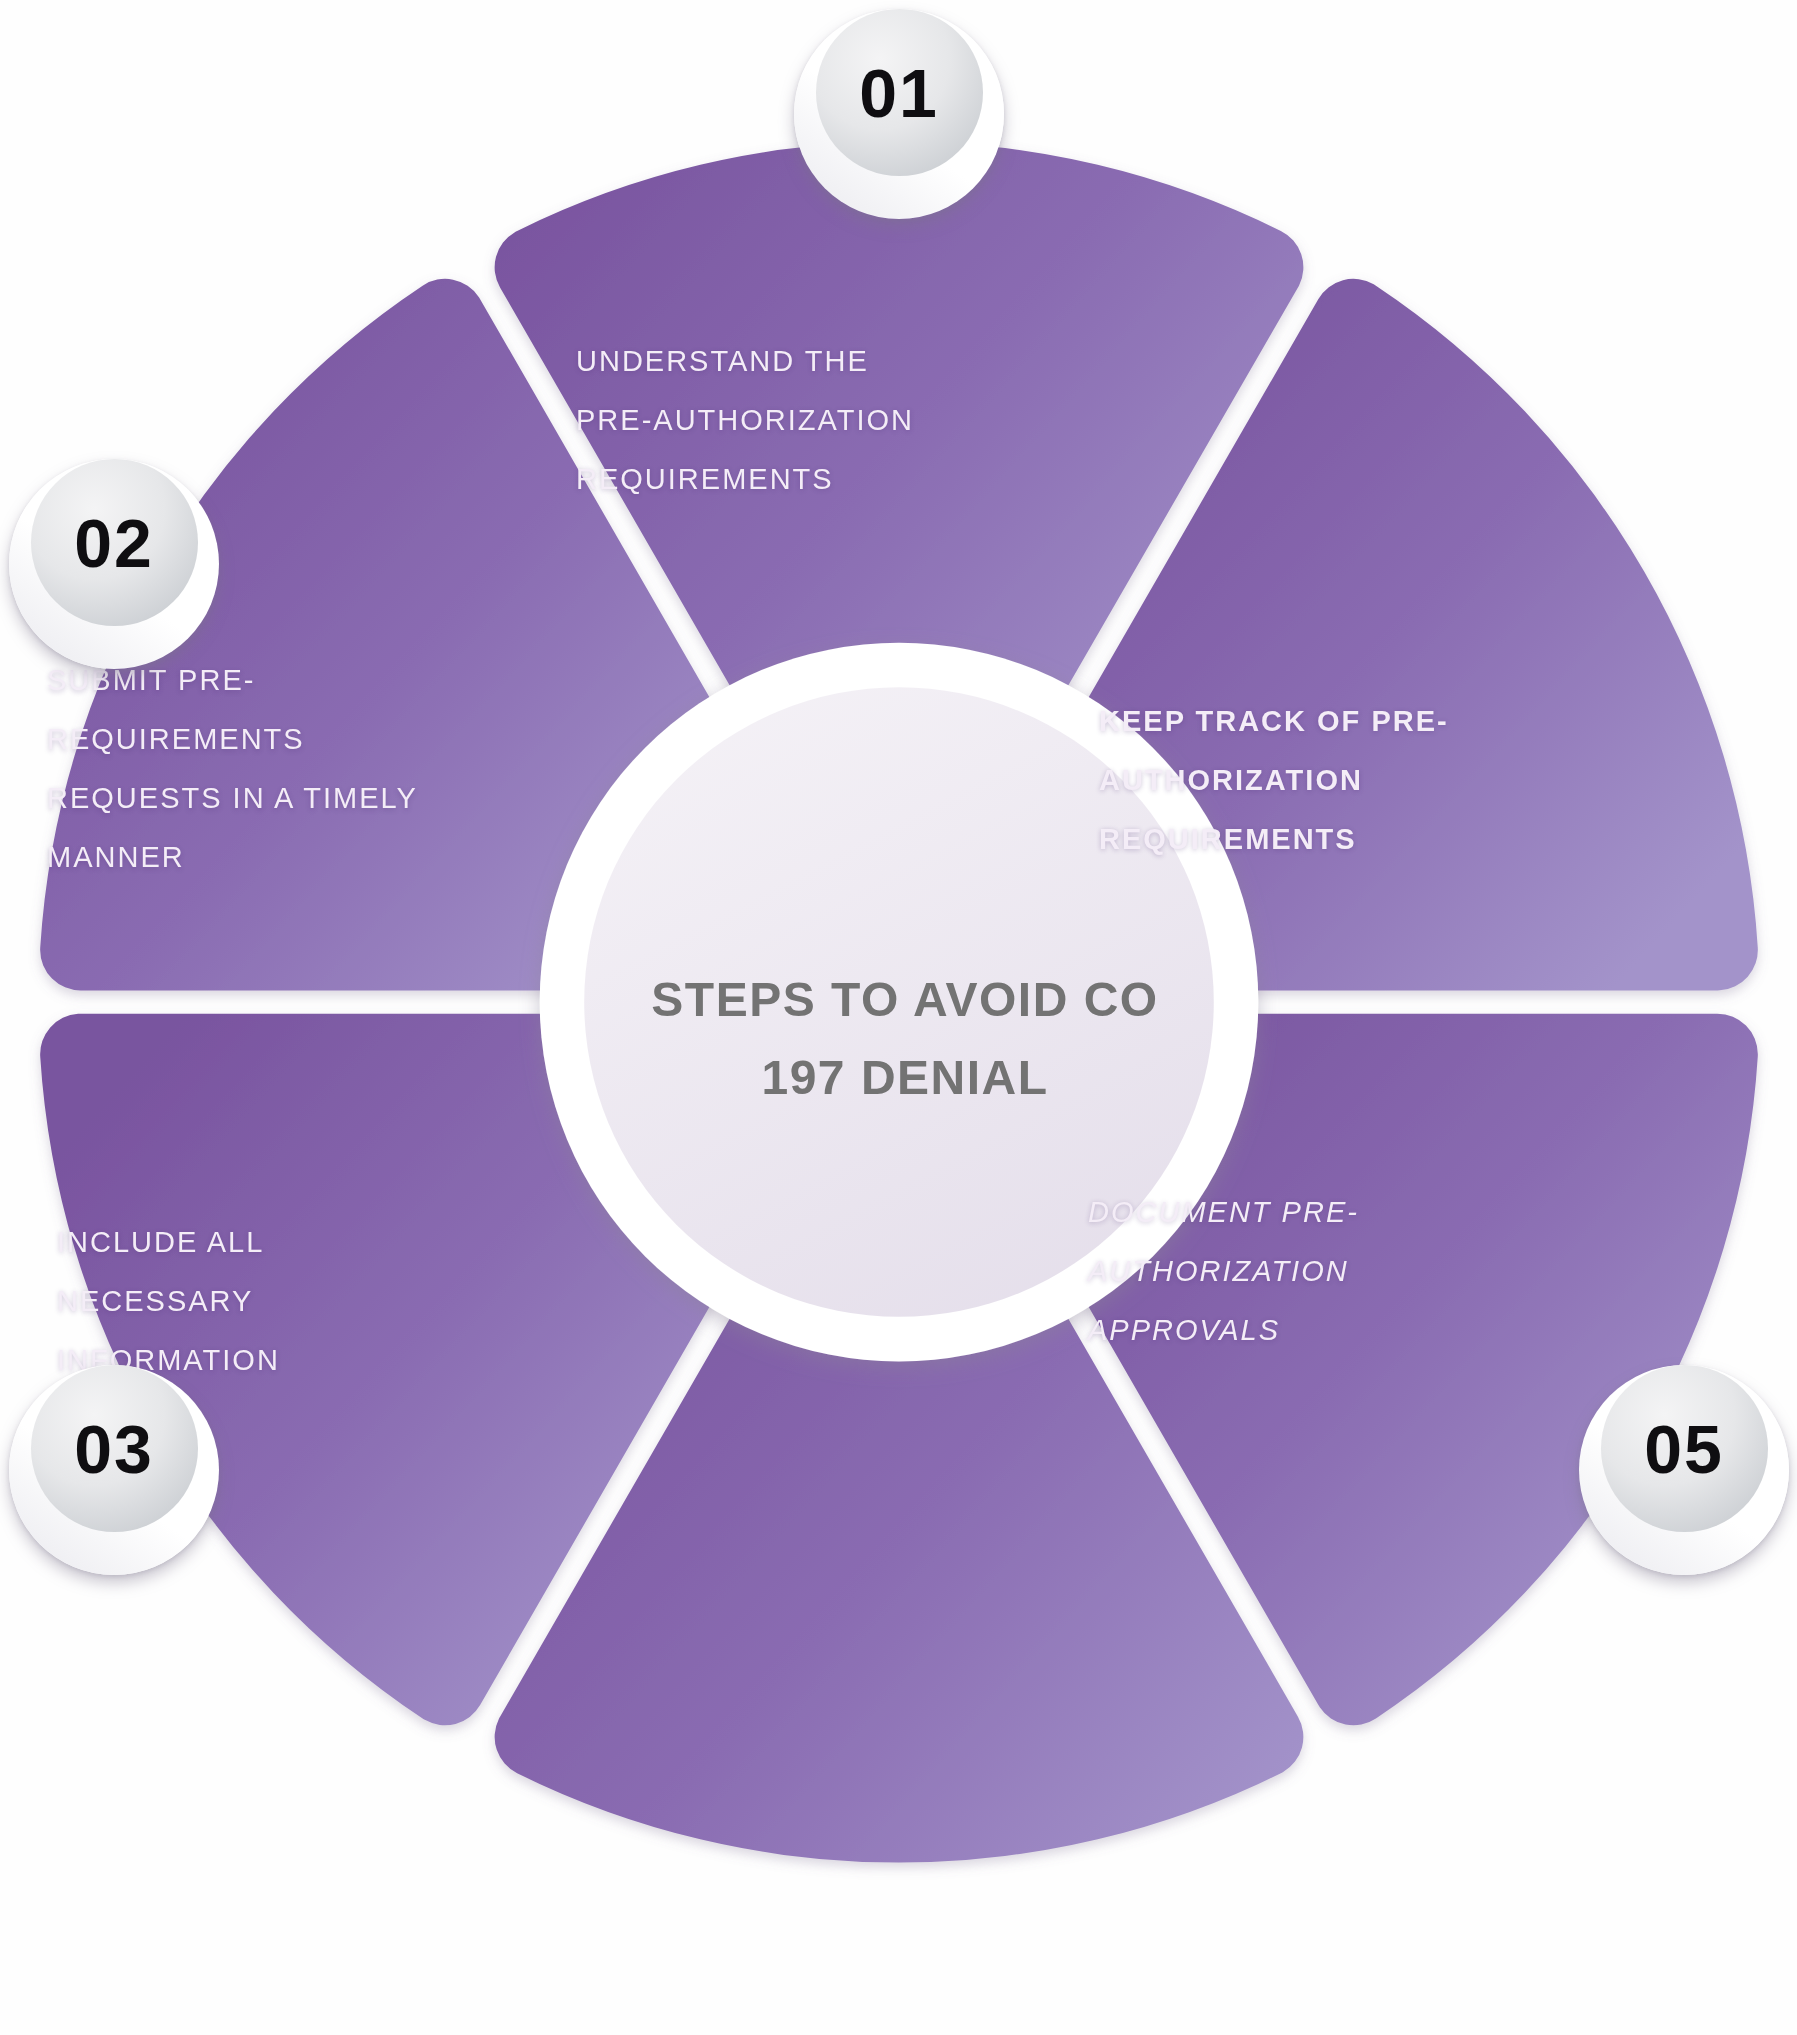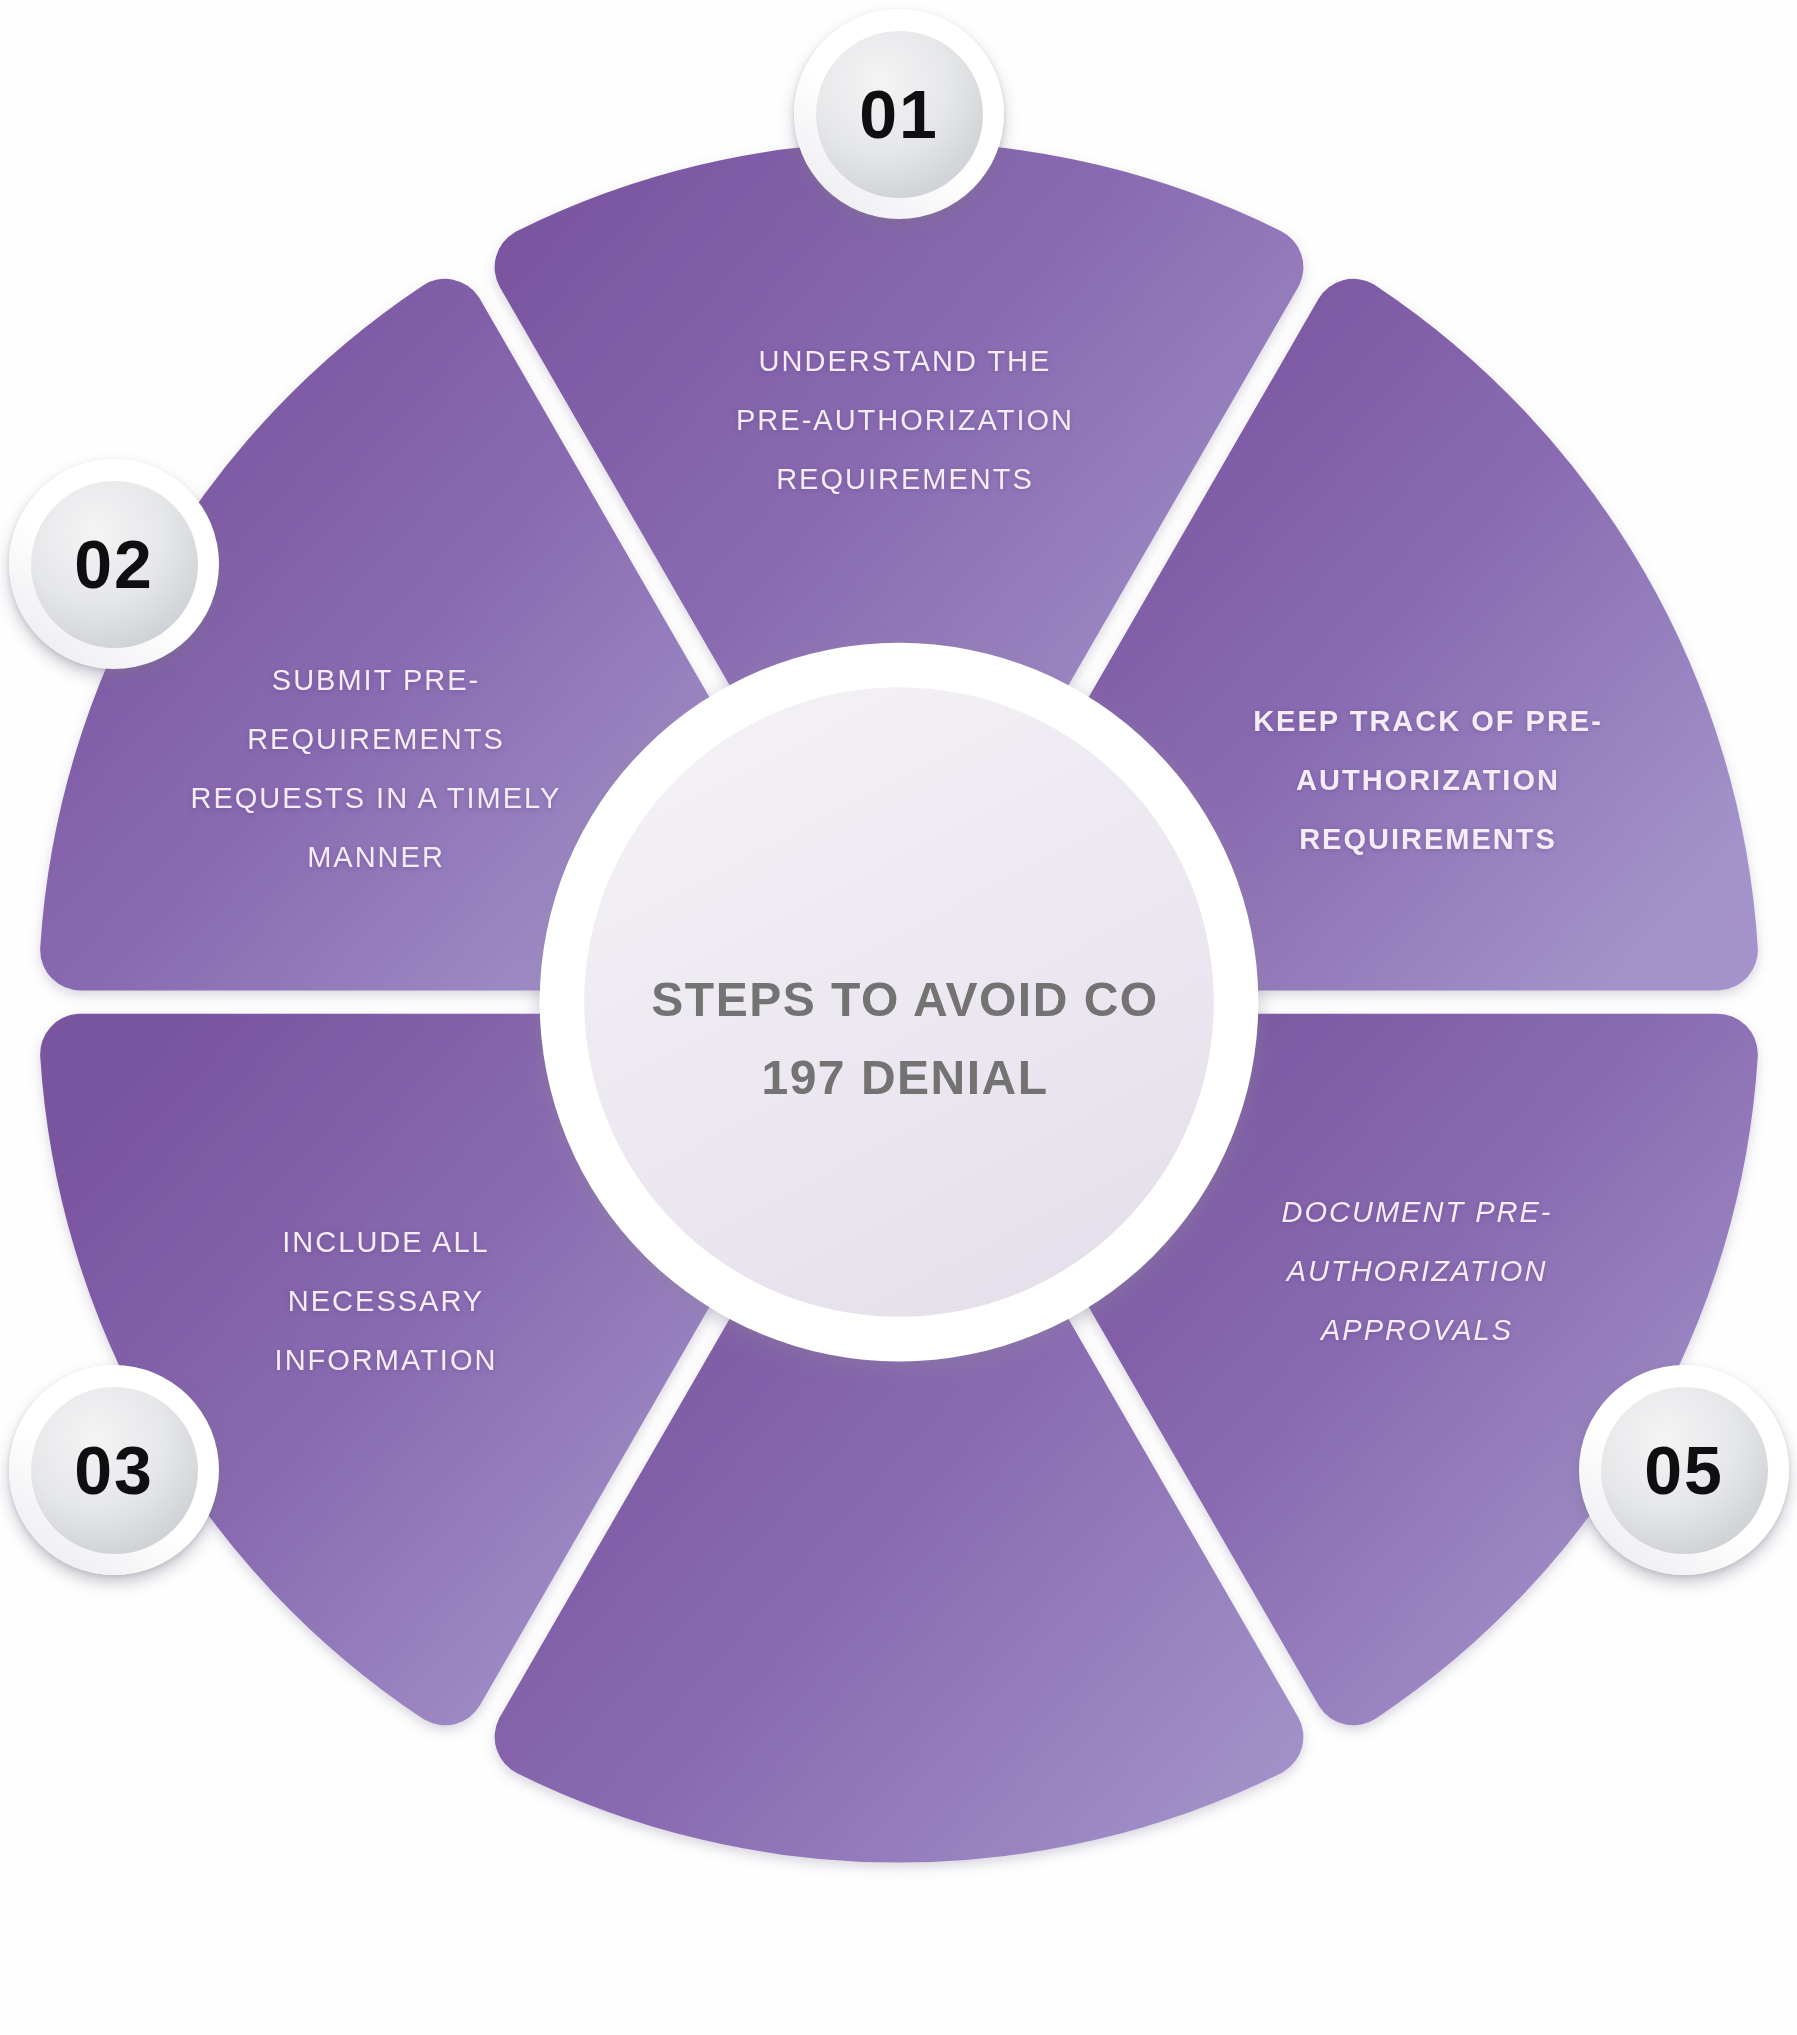--- a/index.html
+++ b/index.html
@@ -22,21 +22,21 @@
     left: 0; top: 0;
   }
   .petal {
     stroke-width: 160;
     stroke-linejoin: round;
   }
   .step-label {
     position: absolute;
     transform: translate(-50%, -50%);
     width: 658px;
-    text-align: center;
+    text-align: left;
     white-space: pre-line;
     color: #f4edf7;
     font-size: 29px;
     line-height: 59px;
     letter-spacing: 2px;
     font-weight: 400;
     text-shadow: 0 1.5px 5px rgba(70, 40, 110, 0.28);
   }
   .center-title {
     position: absolute;
@@ -52,21 +52,20 @@
   }
   .badge {
     position: absolute;
     transform: translate(-50%, -50%);
     width: 210px;
     height: 210px;
     border-radius: 50%;
     background: linear-gradient(215deg, #ffffff 55%, #e9e9ee 100%);
     box-shadow: 0 8px 15px rgba(125, 118, 140, 0.40), 0 2px 4px rgba(125, 118, 140, 0.22);
     display: flex;
-    align-items: center;
     justify-content: center;
   }
   .badge-inner {
     width: 167px;
     height: 167px;
     border-radius: 50%;
     background: radial-gradient(circle at 38% 30%, #f4f4f5 0%, #e6e7e9 45%, #cfd2d6 78%, #c4c7cb 100%);
     display: flex;
     align-items: center;
     justify-content: center;

